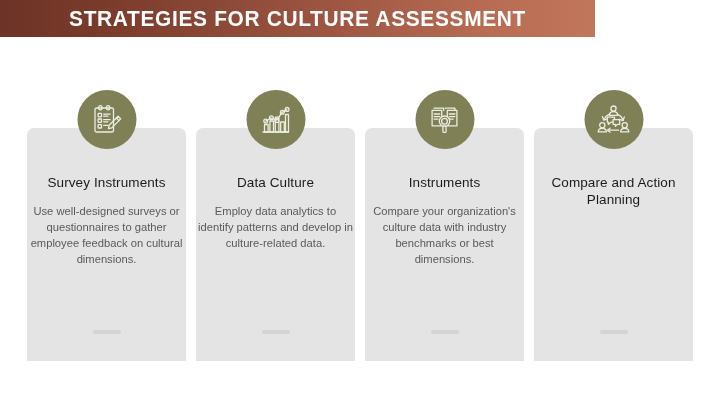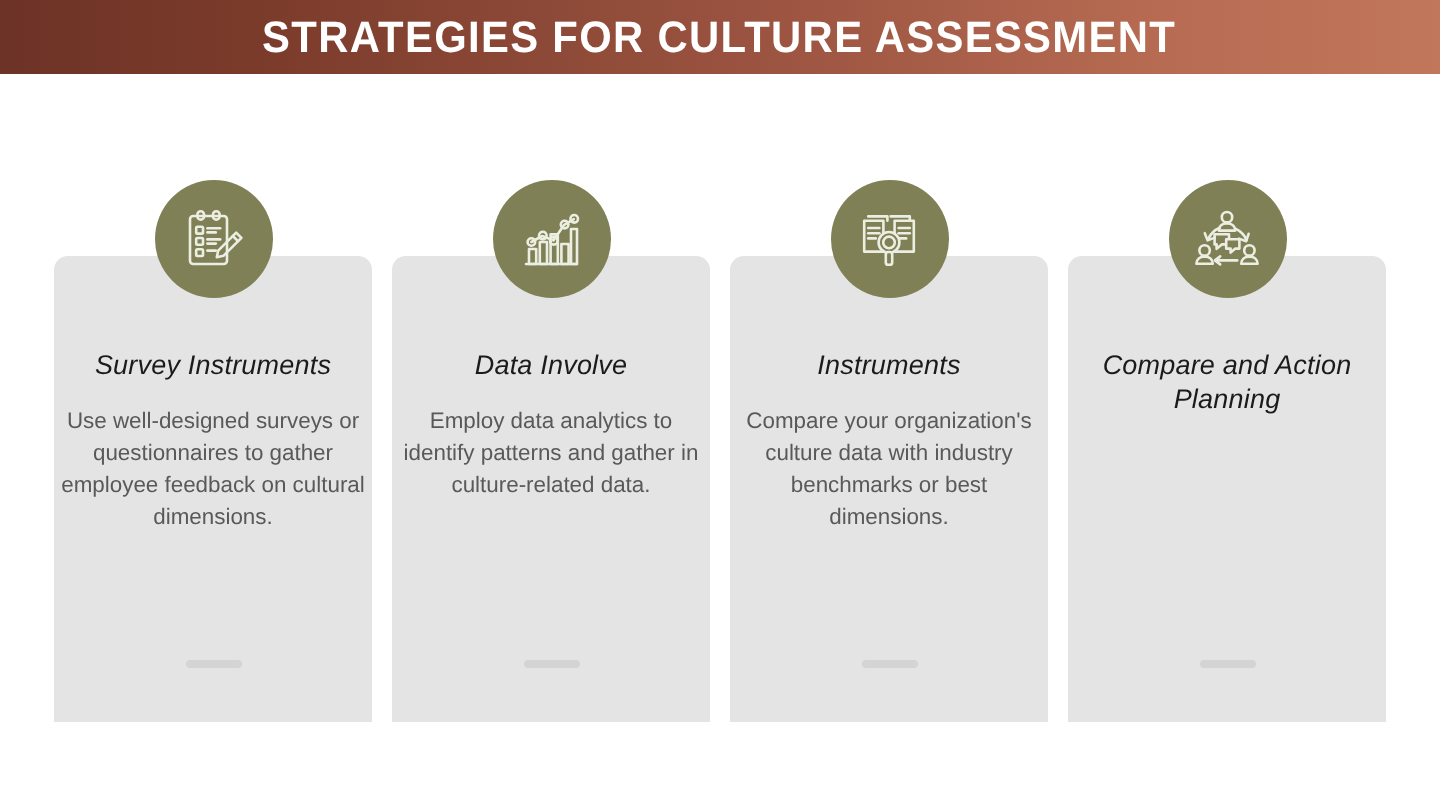--- a/index.html
+++ b/index.html
@@ -13,21 +13,21 @@
     font-family: "Liberation Sans", sans-serif;
     overflow: hidden;
     position: relative;
   }
 
   
   .header-bar {
     position: absolute;
     left: 0;
     top: 0;
-    width: 720px;
+    width: 595px;
     height: 37px;
     background: linear-gradient(to right, #6d3326 0%, #7b3b2b 18%, #9a5340 52%, #b86c53 82%, #c1775c 100%);
     display: flex;
     align-items: center;
     justify-content: center;
   }
   .header-title {
     color: #ffffff;
     font-family: "Liberation Sans Narrow", "Liberation Sans", sans-serif;
     font-size: 22px;
@@ -77,21 +77,20 @@
 
   .card-heading {
     margin-top: 46px;
     width: 150px;
     text-align: center;
     font-size: 13.5px;
     font-weight: normal;
     color: #1b1b1b;
     line-height: 1.28;
     letter-spacing: 0.1px;
-    font-style: italic;
   }
   .card-body {
     margin-top: 13px;
     width: 158px;
     text-align: center;
     font-size: 11.2px;
     color: #595959;
     line-height: 1.42;
   }
   .card-divider {
@@ -147,22 +146,22 @@
         <rect x="22.2" y="19" width="3.6" height="10"></rect>
         <rect x="27" y="11.5" width="3" height="17.5"></rect>
         <polyline points="7.2,18 12.6,15 18.2,17.2 23.6,9.4 28.4,6.6"></polyline>
         <circle cx="7.2" cy="18" r="1.9"></circle>
         <circle cx="12.9" cy="14.8" r="1.9"></circle>
         <circle cx="18.4" cy="17.4" r="1.9"></circle>
         <circle cx="23.8" cy="9.3" r="1.9"></circle>
         <circle cx="28.6" cy="6.4" r="1.9"></circle>
       </svg>
     </div>
-    <div class="card-heading">Data Involve</div>
-    <div class="card-body">Employ data analytics to identify patterns and gather in culture-related data.</div>
+    <div class="card-heading">Data Culture</div>
+    <div class="card-body">Employ data analytics to identify patterns and develop in culture-related data.</div>
     <div class="card-divider"></div>
   </div>
 
   <div class="card">
     <div class="card-icon-wrap">
       <svg width="34" height="34" viewBox="0 0 34 34" fill="none" stroke="#eceee2" stroke-width="1.3" stroke-linecap="round" stroke-linejoin="round">
         <path d="M4.6 7.4h9.6v15.4H4.6z"></path>
         <path d="M6.6 5.2h9.6v2.2"></path>
         <path d="M19.8 7.4h9.6v15.4h-9.6z"></path>
         <path d="M17.8 5.2h9.6v2.2"></path>

